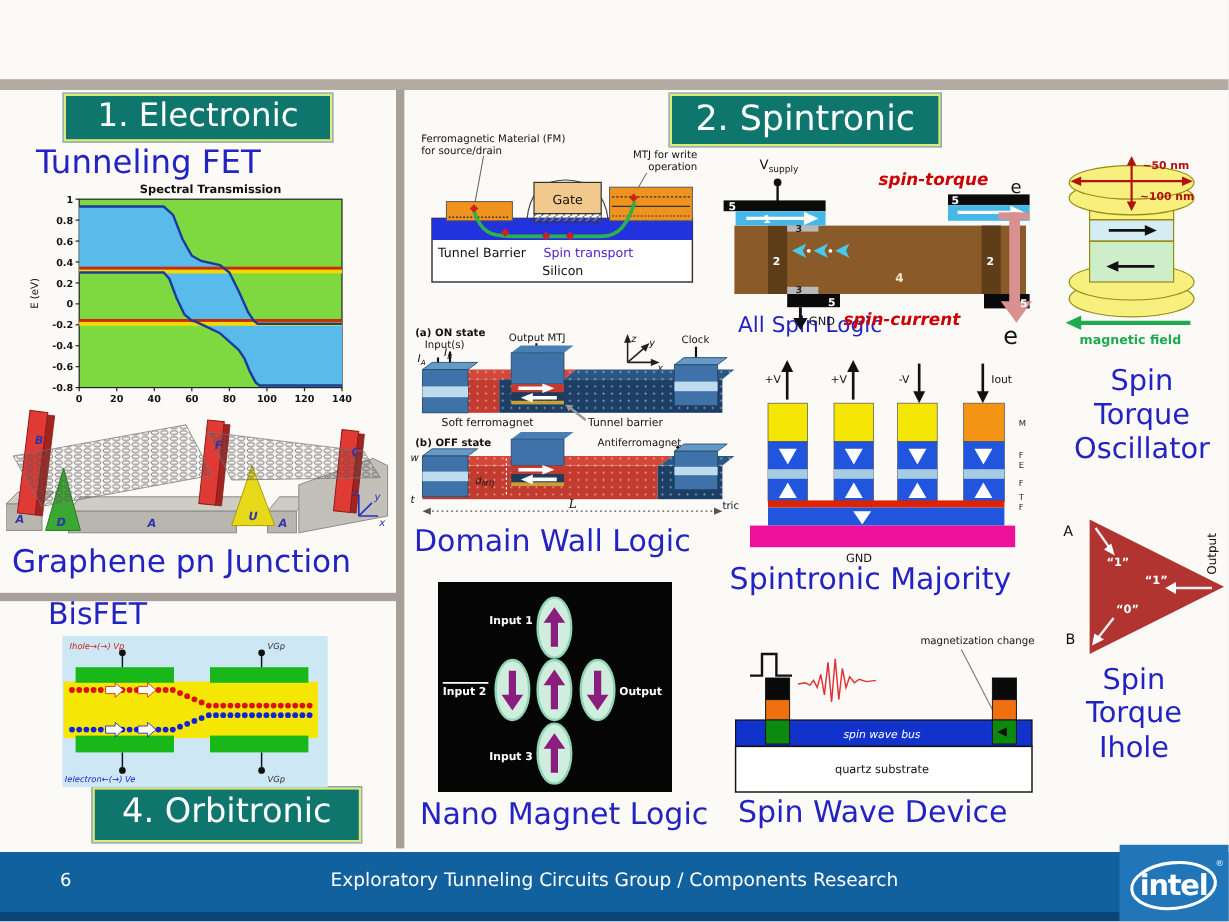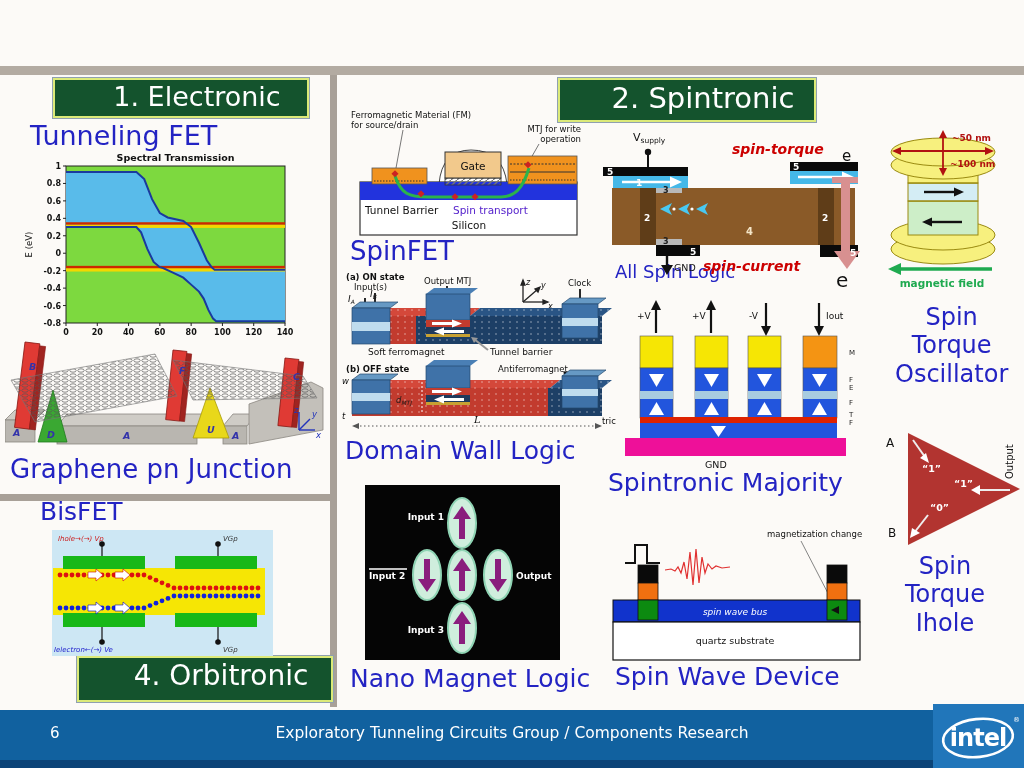--- a/index.html
+++ b/index.html
@@ -3,22 +3,22 @@
 <meta charset="utf-8">
 <style>
   html,body{margin:0;padding:0;background:#e8e8e8;}
   .slide{position:relative;width:1024px;height:768px;background:#fcfaf7;overflow:hidden;
          font-family:"DejaVu Sans","Liberation Sans",sans-serif;}
   .abs{position:absolute;}
   .title{left:48px;top:14px;font-size:40px;font-weight:bold;color:#c40606;letter-spacing:0px;}
   .topbar{left:0;top:66px;width:1024px;height:9px;background:#b3aba2;}
   .vdivider{left:330px;top:75px;width:7px;height:632px;background:#a8a098;}
   .hdivider{left:0;top:494px;width:330px;height:7px;background:#a8a098;}
-  .secbox{background:#14532d;border:2px solid #dcea79;outline:1px solid #8fa0b0;color:#fff;
-          text-align:center;line-height:1.25;padding-left:32px;}
+  .secbox{background:#0f766e;border:2px solid #dcea79;outline:1px solid #8fa0b0;color:#fff;
+          text-align:center;line-height:1.25;}
   .devlabel{color:#2323c3;white-space:nowrap;}
   .devlabel-left{color:#2323c3;text-align:center;line-height:1.18;}
   svg text{font-family:"DejaVu Sans","Liberation Sans",sans-serif;}
   .serif{font-family:"DejaVu Serif","Liberation Serif",serif;}
   .footer{left:0;top:710px;width:1024px;height:58px;background:#11619f;}
   .footer-strip{left:0;top:760px;width:933px;height:8px;background:#0b4478;}
   .logobox{left:933px;top:704px;width:91px;height:64px;background:#2176ba;}
   .footer-page{left:50px;top:724px;color:#fff;font-size:15px;}
   .footer-text{left:0;top:724px;width:1024px;text-align:center;color:#fff;font-size:15.5px;}
 </style>
@@ -31,21 +31,20 @@
   <div class="abs vdivider"></div>
   <div class="abs hdivider"></div>
 
   <div class="abs secbox" style="left:53px;top:78px;width:220px;height:36px;font-size:27px;">1. Electronic</div>
   <div class="abs secbox" style="left:558px;top:78px;width:222px;height:40px;font-size:29px;">2. Spintronic</div>
   <div class="abs secbox" style="left:77px;top:656px;width:220px;height:42px;font-size:28px;">4. Orbitronic</div>
 
   <div class="abs devlabel" style="left:30px;top:120px;width:265px;font-size:27px;">Tunneling FET</div>
   <div class="abs devlabel" style="left:10px;top:454px;width:315px;font-size:26px;">Graphene pn Junction</div>
   <div class="abs devlabel" style="left:40px;top:497px;width:255px;font-size:25px;">BisFET</div>
-  <div class="abs devlabel" style="left:350px;top:236px;width:175px;font-size:26px;">SpinFET</div>
   <div class="abs devlabel" style="left:350px;top:664px;width:230px;font-size:25px;">Nano Magnet Logic</div>
   <div class="abs devlabel" style="left:345px;top:436px;width:270px;font-size:25px;">Domain Wall Logic</div>
   <div class="abs devlabel" style="left:615px;top:261px;width:200px;font-size:18px;">All Spin Logic</div>
   <div class="abs devlabel" style="left:608px;top:468px;width:250px;font-size:25px;">Spintronic Majority</div>
   <div class="abs devlabel" style="left:615px;top:662px;width:250px;font-size:25px;">Spin Wave Device</div>
   <div class="abs devlabel-left" style="left:895px;top:303px;font-size:24px;">
     <div>Spin</div>
     <div>Torque</div>
     <div>Oscillator</div>
   </div>

